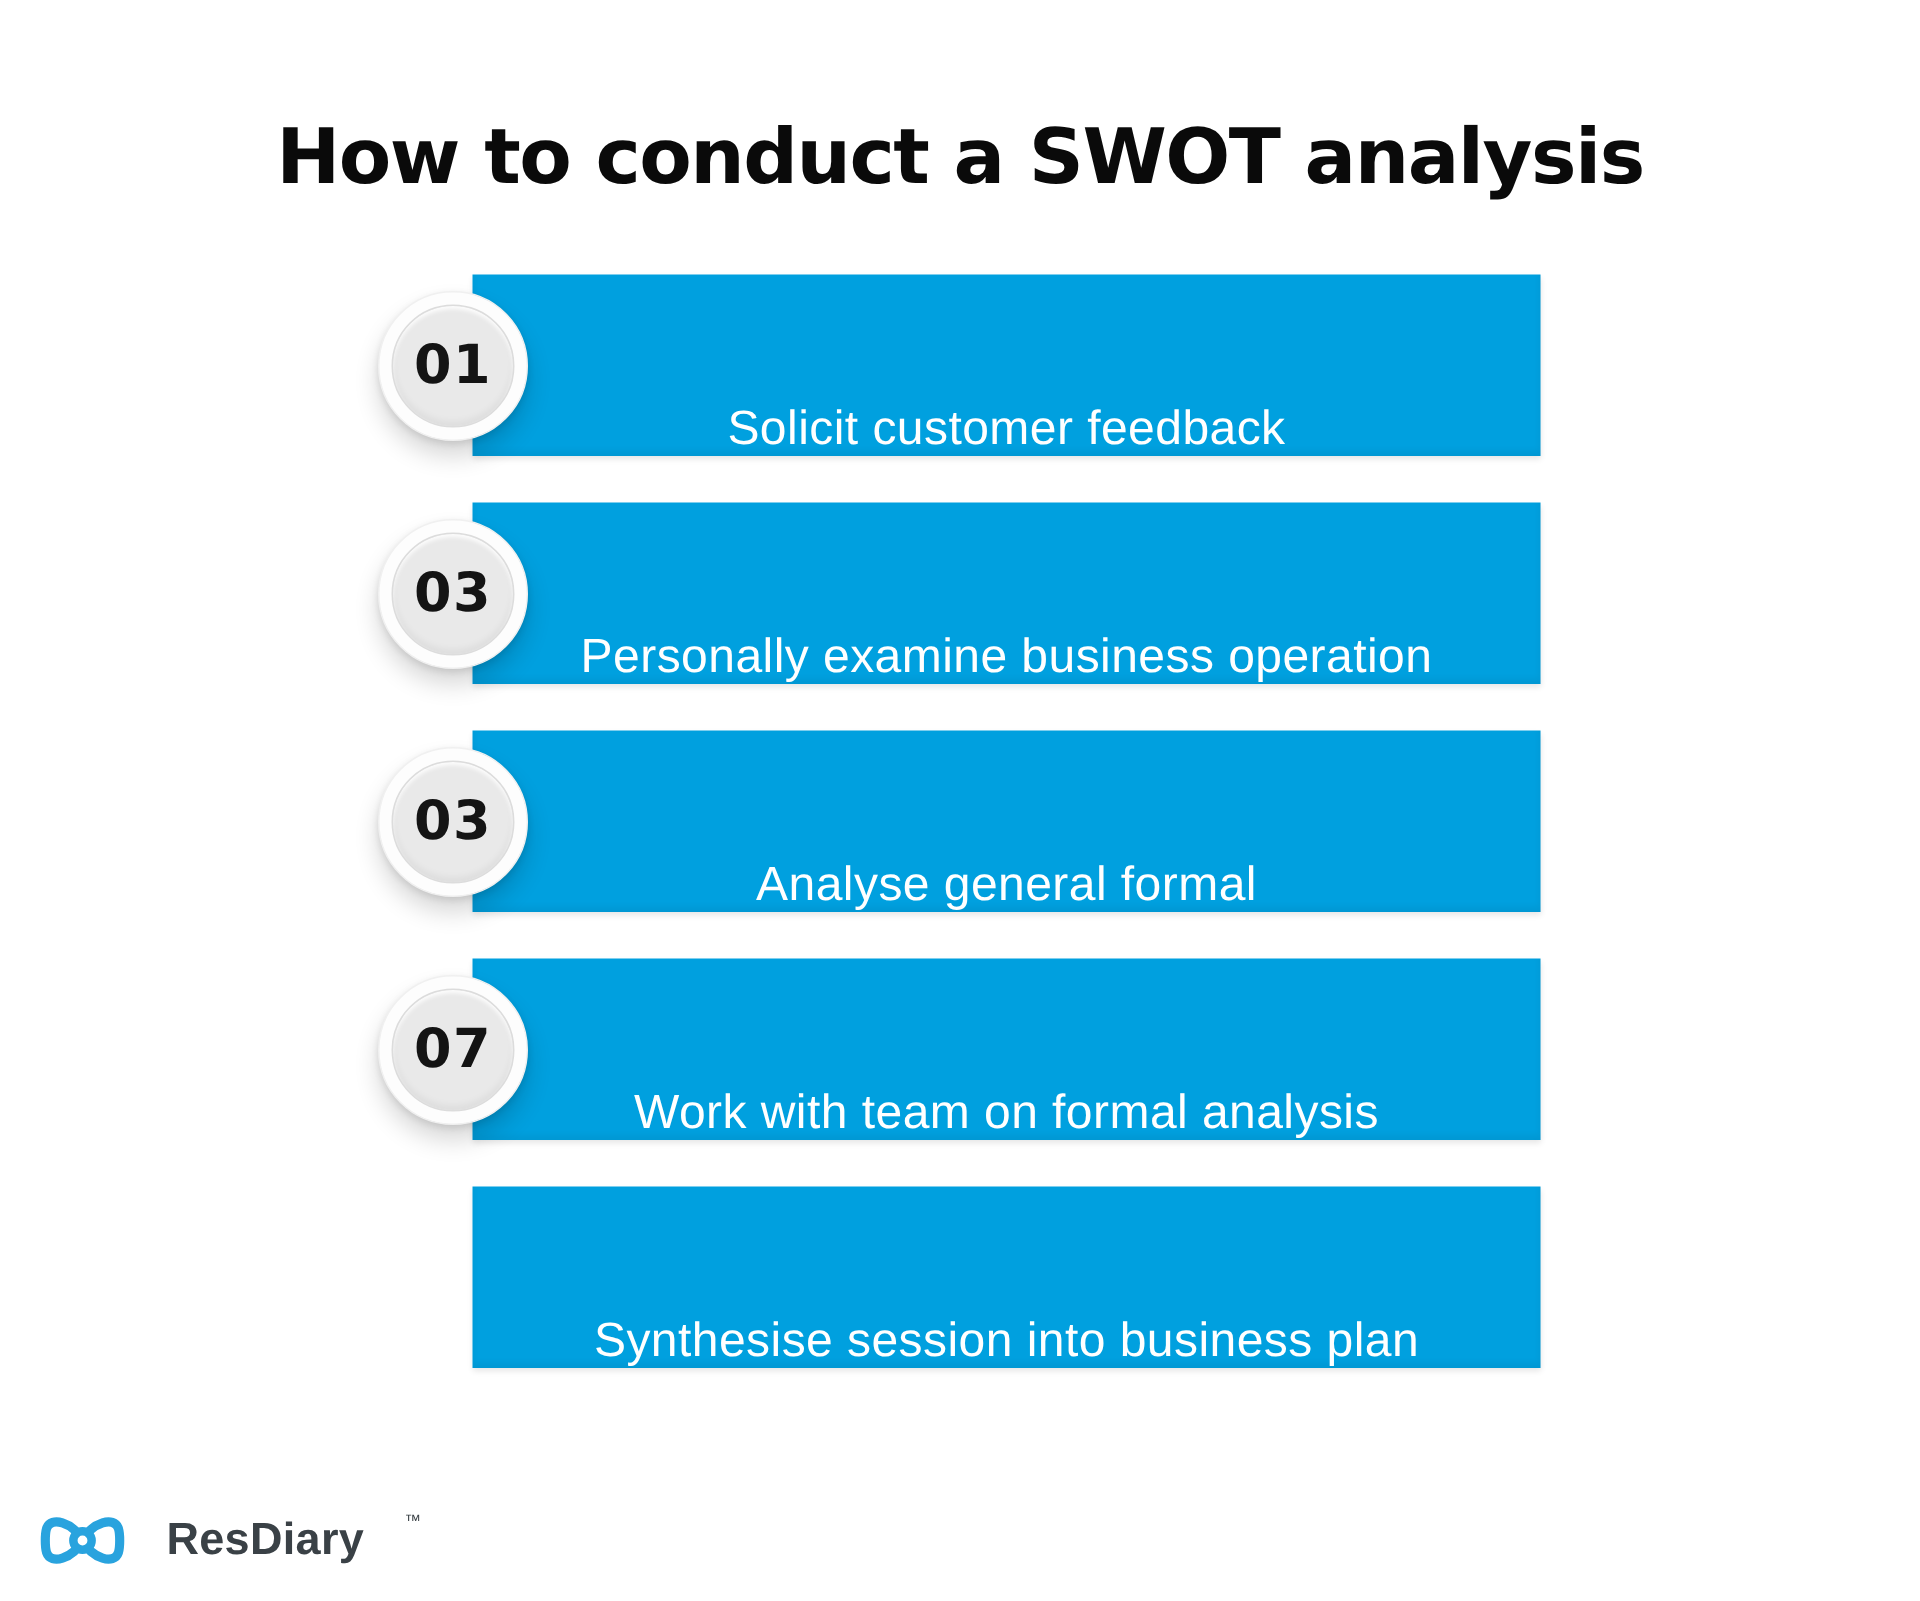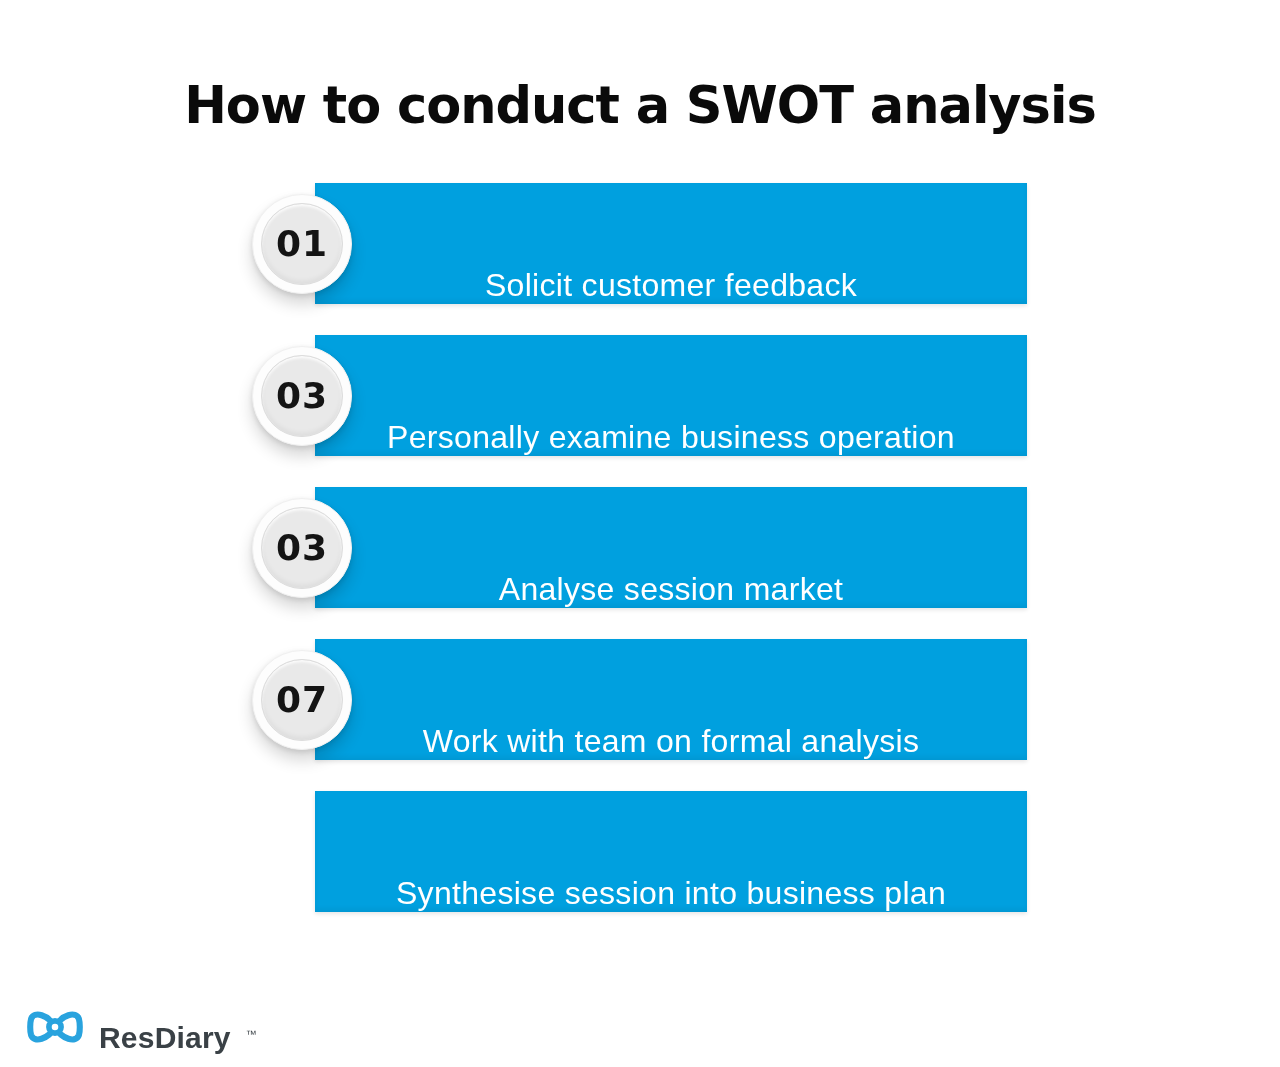--- a/index.html
+++ b/index.html
@@ -92,22 +92,22 @@
     font-weight: 700;
     font-size: 36px;
     letter-spacing: 1px;
     color: #141414;
   }
   .brand {
     position: absolute;
     left: 24px;
     top: 1001px;
     display: flex;
-    align-items: flex-end;
-    gap: 13px;
+    align-items: center;
+    gap: 25px;
   }
   .brand-icon {
     display: block;
   }
   .brand-name {
     font-size: 30px;
     font-weight: 700;
     letter-spacing: 0.2px;
     color: var(--brand-text, #3a4146);
     line-height: 1;
@@ -151,21 +151,21 @@
       </div>
     </div>
 
     <div class="step">
       <div class="badge">
         <div class="badge-inner">
           <span class="badge-number">03</span>
         </div>
       </div>
       <div class="bar">
-        <span class="bar-label">Analyse session market</span>
+        <span class="bar-label">Analyse general formal</span>
       </div>
     </div>
 
     <div class="step">
       <div class="badge">
         <div class="badge-inner">
           <span class="badge-number">07</span>
         </div>
       </div>
       <div class="bar">

